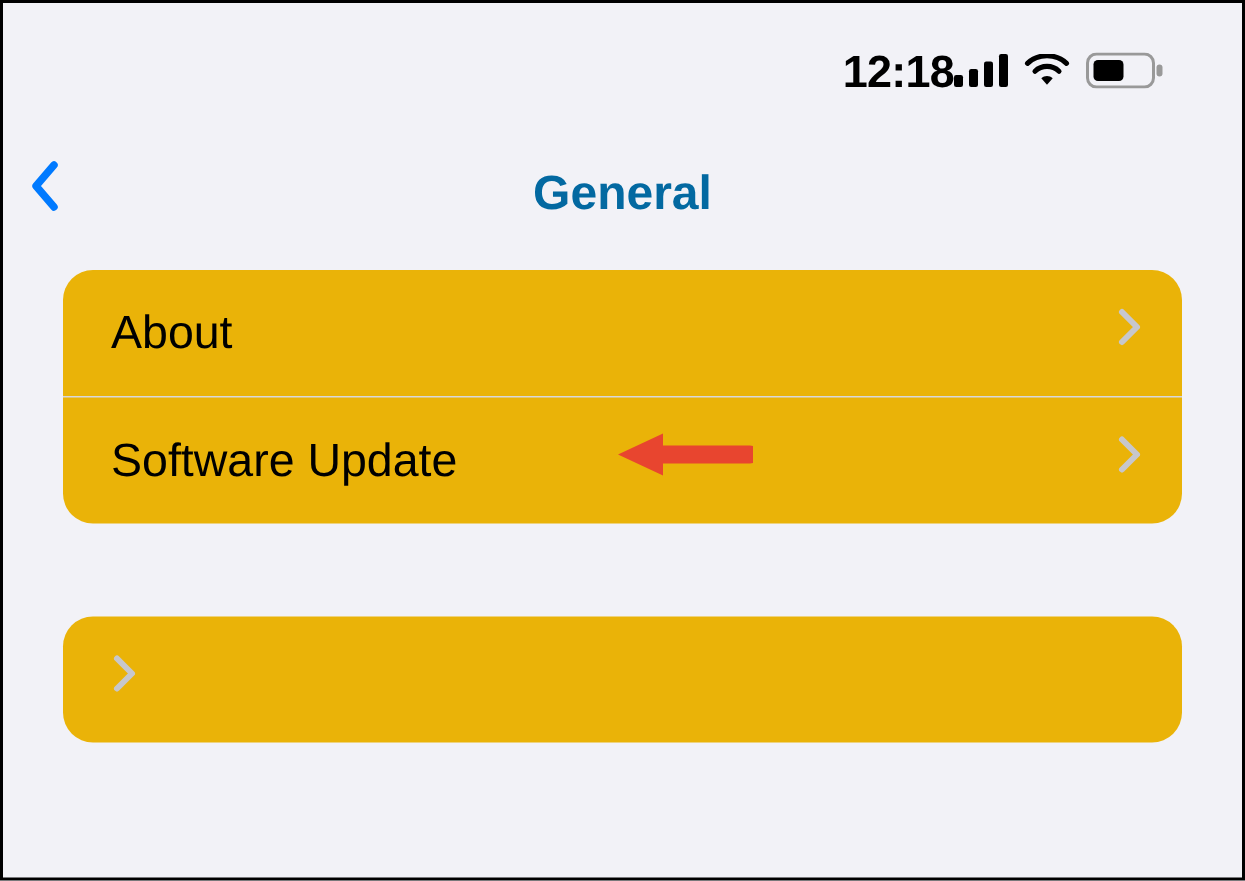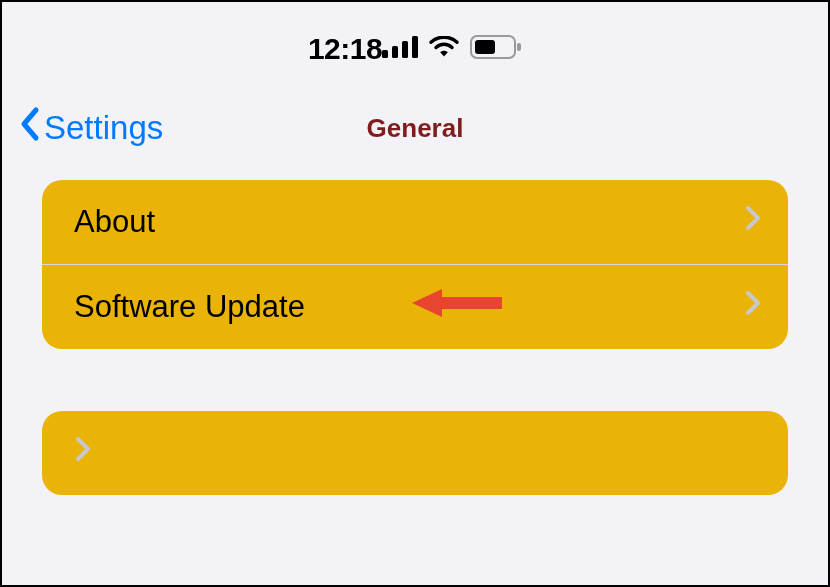--- a/index.html
+++ b/index.html
@@ -5,21 +5,21 @@
   * { box-sizing: border-box; margin: 0; padding: 0; }
   html, body { width: 830px; height: 587px; }
   body {
     font-family: -apple-system, "Helvetica Neue", Helvetica, Arial, sans-serif;
     background: #f2f2f7;
     border: 2px solid #000;
     overflow: hidden;
   }
   .status-bar {
     display: flex;
-    justify-content: center;
+    justify-content: flex-end;
     align-items: center;
     padding: 30px 52px 18px 52px;
   }
   .time {
     font-size: 30px;
     font-weight: 600;
     color: #000;
     letter-spacing: -0.5px;
   }
   .status-right {
@@ -40,23 +40,23 @@
     color: #007aff;
     font-size: 33px;
     font-weight: 400;
     cursor: pointer;
     z-index: 2;
   }
   .nav-title {
     position: absolute;
     left: 0; right: 0;
     text-align: center;
-    font-size: 26px;
+    font-size: 32px;
     font-weight: 600;
-    color: #7f1d1d;
+    color: #0369a1;
     pointer-events: none;
   }
   .content {
     padding: 0 40px;
   }
   .group {
     background: #eab308;
     border-radius: 20px;
     overflow: hidden;
     margin-bottom: 62px;
@@ -117,21 +117,20 @@
   </div>
 </div>
 
 <div class="nav-bar">
   <div class="back-button">
     <span>
       <svg width="24" height="36" viewBox="0 0 24 36">
         <polyline points="18,4 6,18 18,32" fill="none" stroke="#007aff" stroke-width="5" stroke-linecap="round" stroke-linejoin="round"></polyline>
       </svg>
     </span>
-    <span>Settings</span>
   </div>
   <div class="nav-title">General</div>
 </div>
 
 <div class="content">
 
   <div class="group">
     <div class="row">
       <span>About</span>
       <span class="chevron-right">

